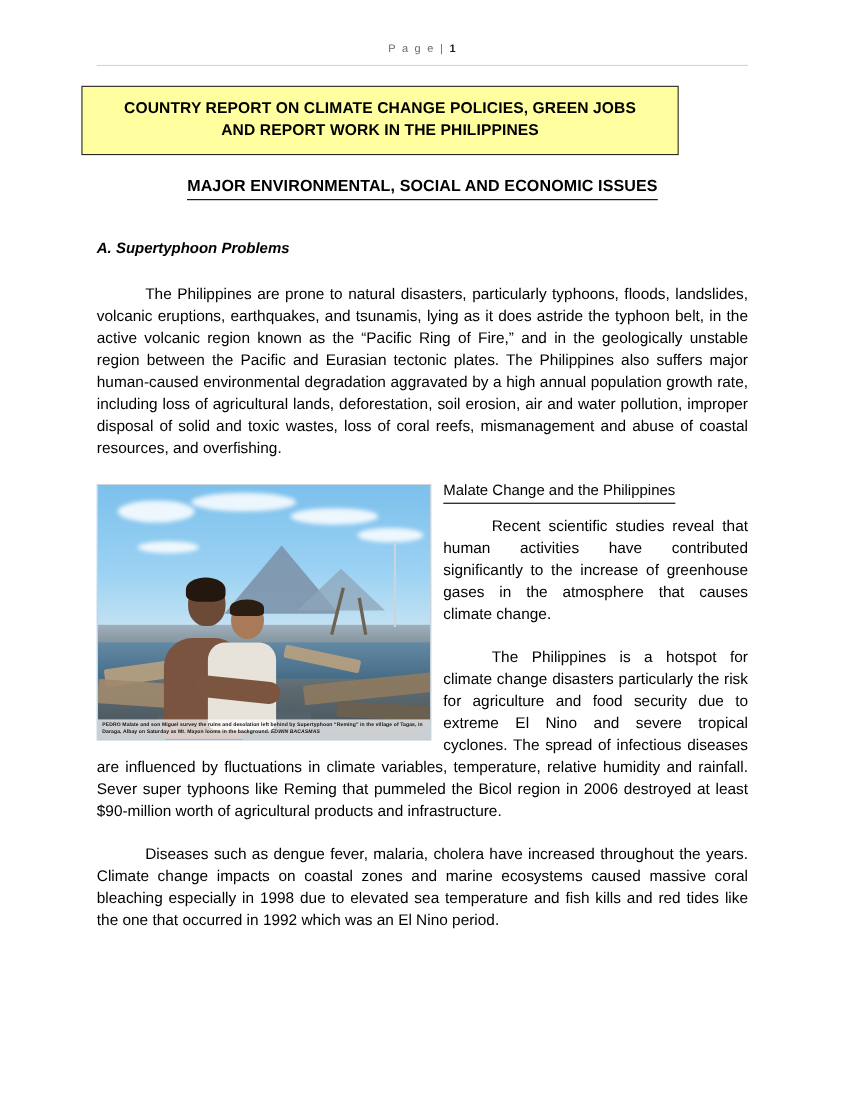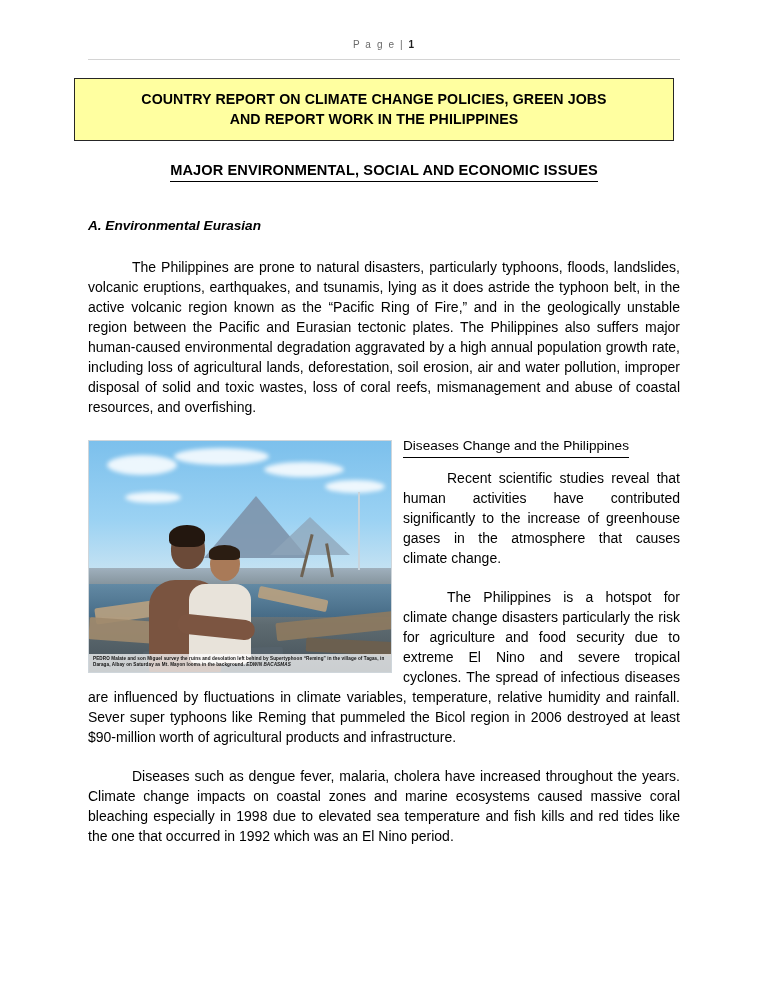--- a/index.html
+++ b/index.html
@@ -45,21 +45,21 @@
     font-weight: bold;
     color: #1d1d1d;
     letter-spacing: 0;
   }
 
   
   .title-box {
     position: absolute;
     top: 78px;
     left: 74px;
-    width: 600px;
+    width: 543px;
     box-sizing: border-box;
     background: #ffffa0;
     border: 1px solid #262626;
     padding: 10px 14px 11px 14px;
     text-align: center;
   }
   .title-box .title-line {
     display: block;
     font-size: 14.2px;
     font-weight: bold;
@@ -271,25 +271,25 @@
     <span class="title-line">COUNTRY REPORT ON CLIMATE CHANGE POLICIES, GREEN JOBS</span>
     <span class="title-line">AND REPORT WORK IN THE PHILIPPINES</span>
   </div>
 
   <div class="content">
 
     <div class="heading-row">
       <h1 class="section-heading">MAJOR ENVIRONMENTAL, SOCIAL AND ECONOMIC ISSUES</h1>
     </div>
 
-    <h2 class="sub-heading">A. Environmental Eurasian</h2>
+    <h2 class="sub-heading">A. Supertyphoon Problems</h2>
 
     <p class="body-text">The Philippines are prone to natural disasters, particularly typhoons, floods, landslides, volcanic eruptions, earthquakes, and tsunamis, lying as it does astride the typhoon belt, in the active volcanic region known as the “Pacific Ring of Fire,” and in the geologically unstable region between the Pacific and Eurasian tectonic plates. The Philippines also suffers major human-caused environmental degradation aggravated by a high annual population growth rate, including loss of agricultural lands, deforestation, soil erosion, air and water pollution, improper disposal of solid and toxic wastes, loss of coral reefs, mismanagement and abuse of coastal resources, and overfishing.</p>
 
-    <h3 class="minor-heading">Diseases Change and the Philippines</h3>
+    <h3 class="minor-heading">Malate Change and the Philippines</h3>
 
     <div class="figure">
       <div class="photo">
         <div class="ph-sky"></div>
         <div class="ph-cloud ph-c1"></div>
         <div class="ph-cloud ph-c2"></div>
         <div class="ph-cloud ph-c3"></div>
         <div class="ph-cloud ph-c4"></div>
         <div class="ph-cloud ph-c5"></div>
         <div class="ph-volcano"></div>

